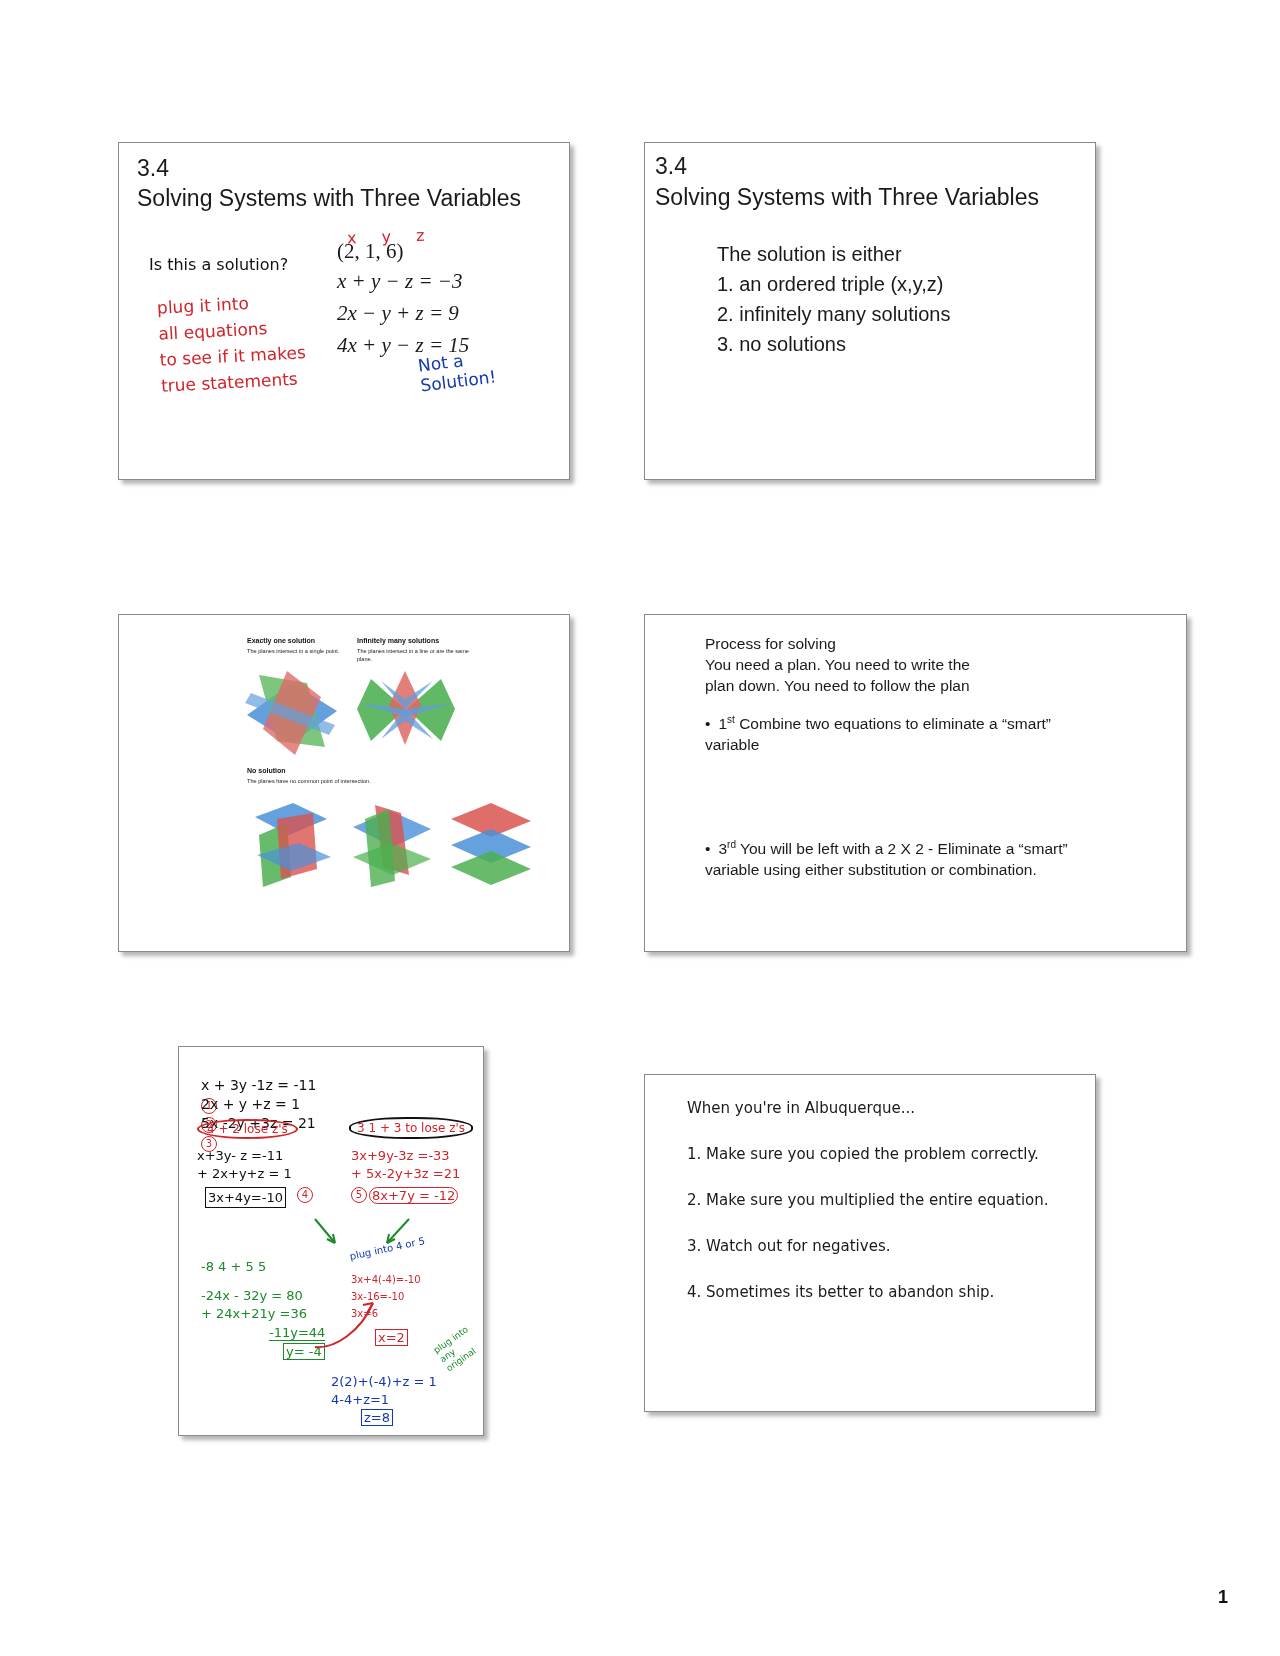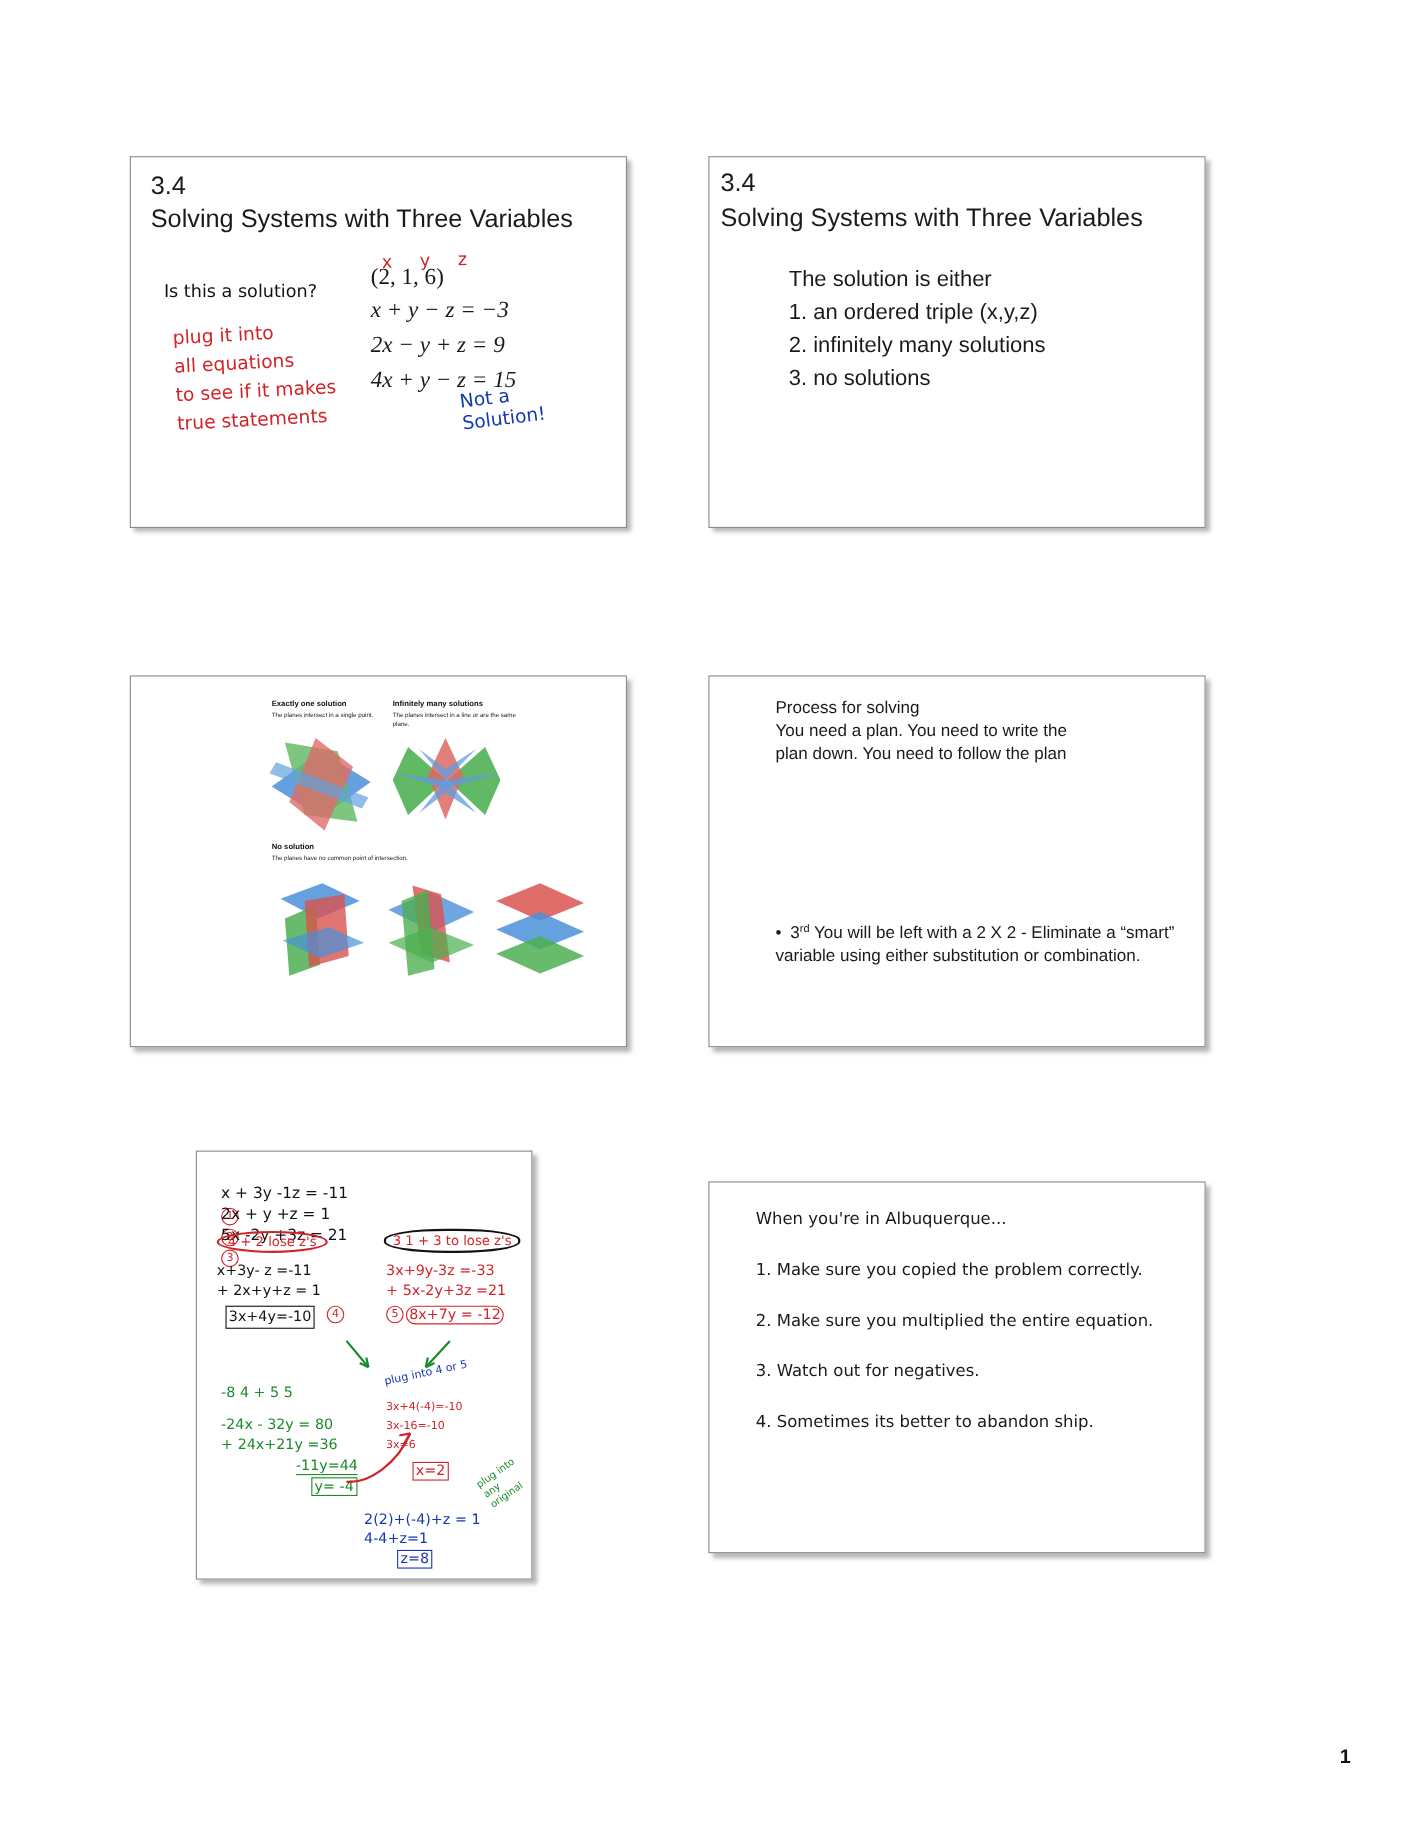--- a/index.html
+++ b/index.html
@@ -88,21 +88,21 @@
   #slide3 { left: 118px; top: 614px; width: 452px; height: 338px; }
   .fig-h {
     position: absolute; font-size: 7px; font-weight: bold; color: #111;
   }
   .fig-p {
     position: absolute; font-size: 5.6px; color: #222; line-height: 7.5px; width: 120px;
   }
   .fig-svg { position: absolute; }
 
   
-  #slide4 { left: 644px; top: 614px; width: 452px; height: 338px; }
+  #slide4 { left: 644px; top: 614px; width: 543px; height: 338px; }
   .s4-intro {
     position: absolute; left: 60px; top: 18px;
     font-size: 15.5px; line-height: 21px; color: #1a1a1a;
   }
   .s4-item {
     position: absolute; left: 60px;
     font-size: 15.5px; line-height: 21px; color: #1a1a1a;
     width: 365px;
   }
   .s4-item .bullet { margin-right: 8px; }
@@ -238,20 +238,23 @@
       <polygon points="10,50 50,34 90,52 50,68" fill="#4a90d9" opacity="0.85"></polygon>
       <polygon points="10,72 50,56 90,74 50,90" fill="#4caf50" opacity="0.85"></polygon>
     </svg>
   </div>
 
   <div class="slide" id="slide4">
     <div class="s4-intro" style="white-space:pre-line;">Process for solving
 You need a plan.  You need to write the
 plan down.  You need to follow the plan</div>
 
+    <div class="s4-item" id="s4-i1">
+      <span class="bullet">•</span><span>1</span><sup class="ord">st</sup><span> Combine two equations to eliminate a “smart” variable</span>
+    </div>
 
 
     <div class="s4-item" id="s4-i3">
       <span class="bullet">•</span><span>3</span><sup class="ord">rd</sup><span> You will be left with a 2 X 2  - Eliminate a “smart” variable using either substitution or combination.</span>
     </div>
   </div>
 
   <div class="slide" id="slide5">
 
     <div class="hw hw-black" style="left:22px; top:10px;">

